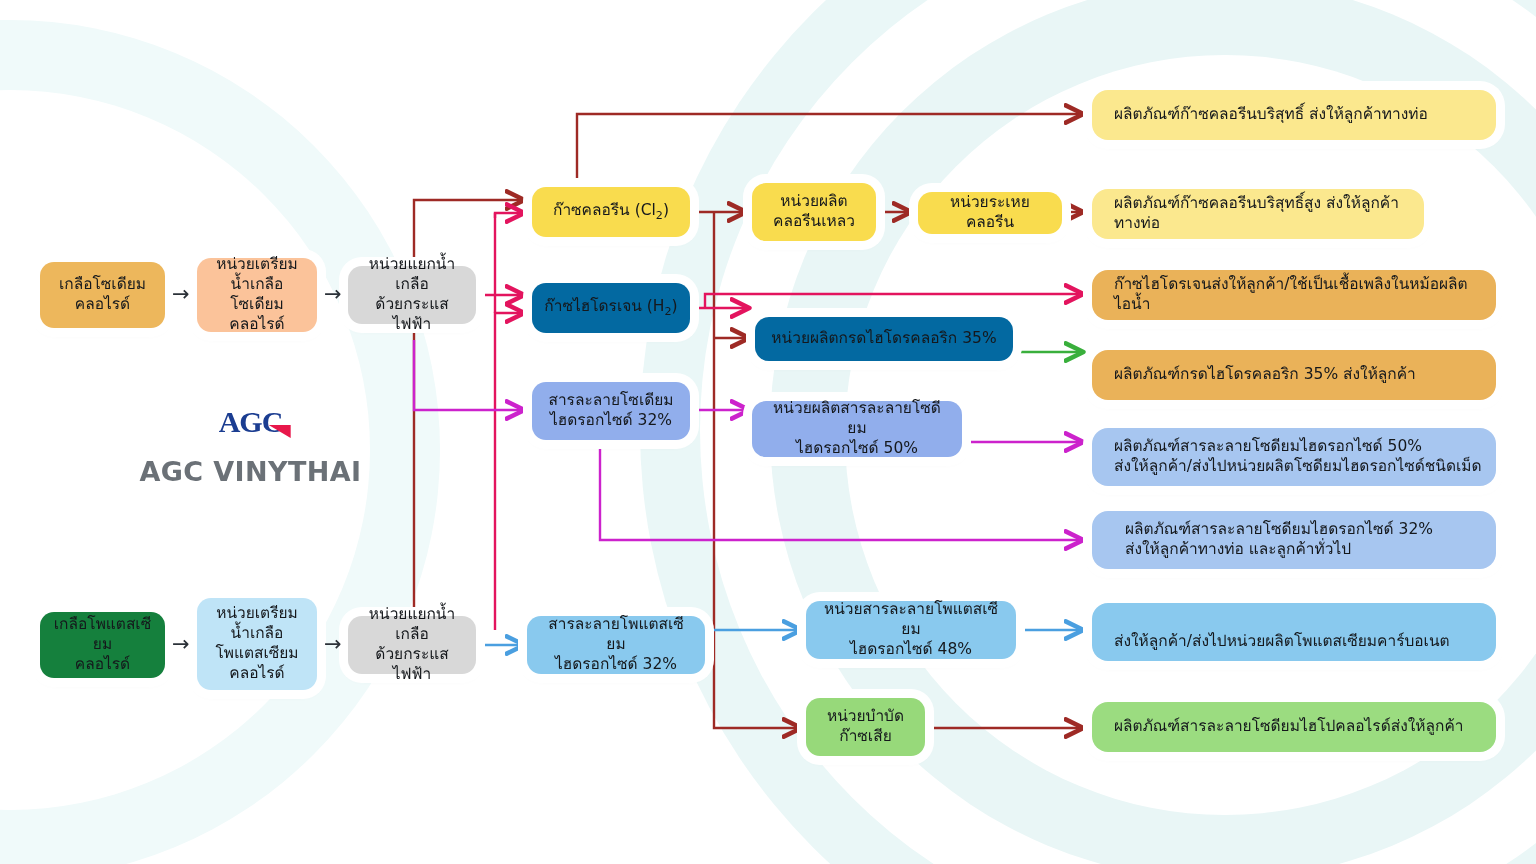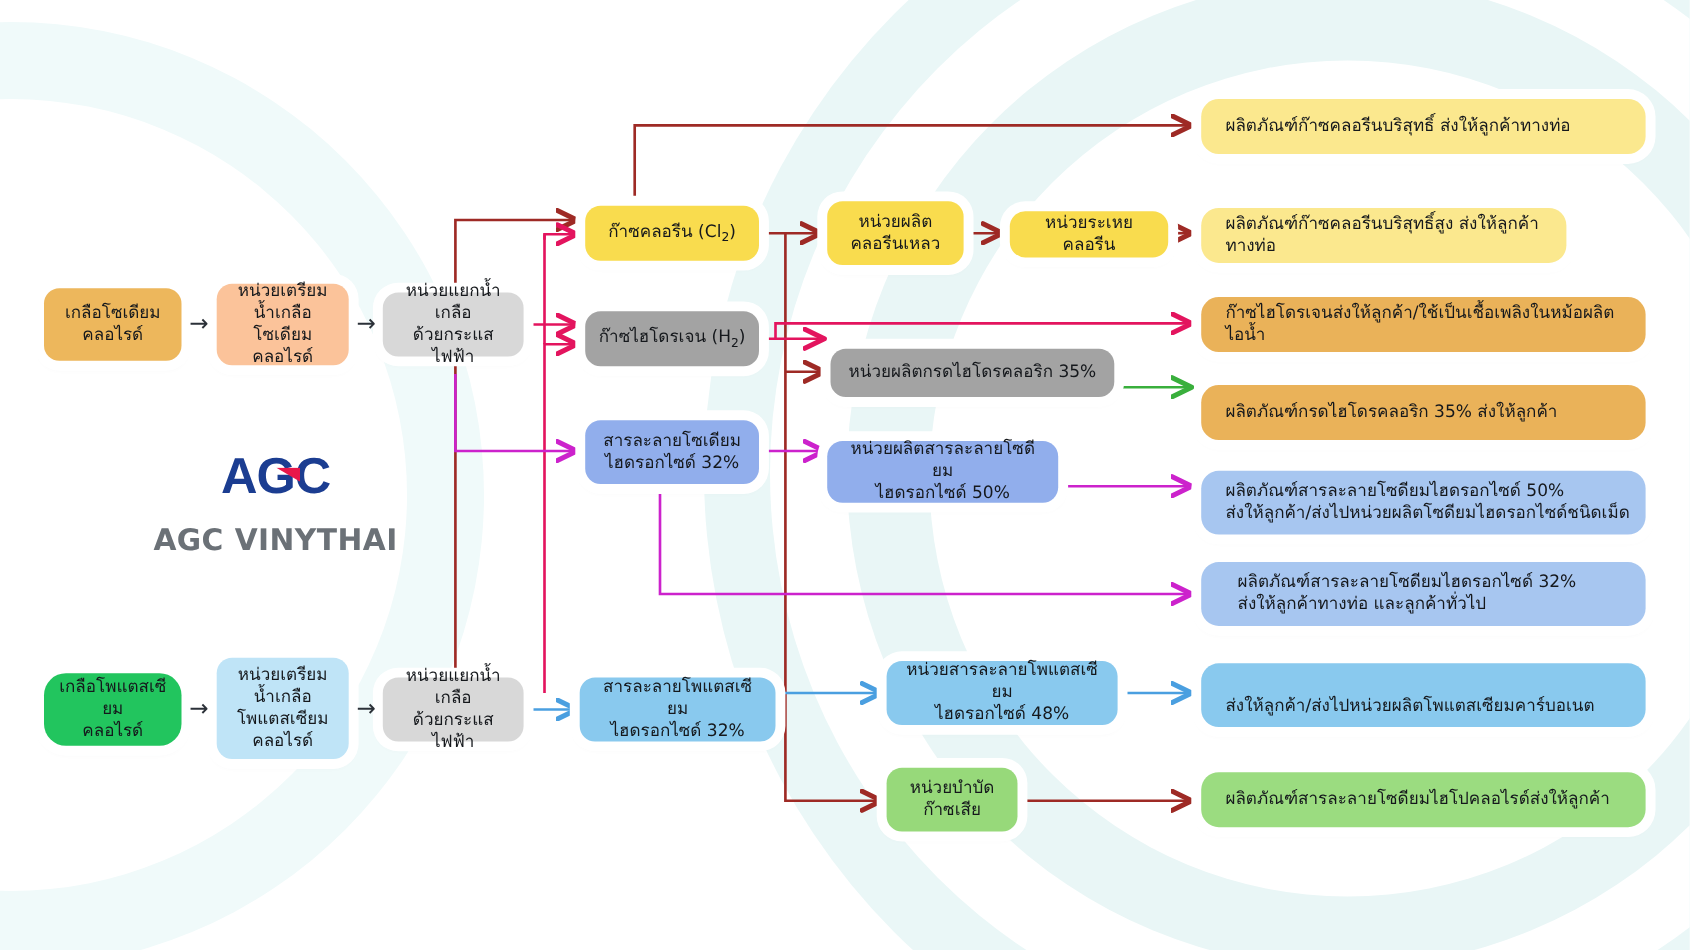--- a/index.html
+++ b/index.html
@@ -36,41 +36,41 @@
     padding:6px 12px;
     box-shadow:0 0 0 9px #ffffff, 0 3px 9px rgba(60,80,90,.13);
     z-index:5;
   }
   .node.wide{border-radius:16px;}
   .node.left{justify-content:flex-start;text-align:left;padding-left:22px;}
 
   .c-amber   {background:#eeb košeli;}
   .c-amber   {background:#edb75c;}
   .c-peach   {background:#fbc39a;}
-  .c-peachL  {background:#a3a3a3;}
+  .c-peachL  {background:#0369a1;}
   .c-gray    {background:#d8d8d8;}
   .c-yellow  {background:#f9dc4e;}
   .c-yellowL {background:#fbe88e;}
   .c-blue    {background:#91aeec;}
   .c-blueL   {background:#89c9ee;}
   .c-blueM   {background:#a7c6f0;}
   .c-skyL    {background:#bfe4f7;}
-  .c-sky     {background:#22c55e;border-radius:20px;}
+  .c-sky     {background:#15803d;}
   .c-green   {background:#97d97a;}
   .c-greenL  {background:#9bdc80;}
   .c-orange  {background:#eab259;}
 
   
   .tick-arrow{position:absolute;z-index:6;color:#2b3138;font-size:21px;line-height:1;}
 
   
   #logo-wrap{position:absolute;left:138px;top:405px;width:225px;text-align:center;z-index:6;}
   #logo-agc{
-    font-family:Liberation Sans, sans-serif;
-    font-weight:bold;font-size:46px;letter-spacing:-1px;color:#1b3d91;
+    font-family:Liberation Serif, serif;
+    font-weight:bold;font-size:30px;letter-spacing:-1px;color:#1b3d91;
     position:relative;display:inline-block;
   }
   #logo-accent{
     position:absolute;width:22px;height:13px;background:#e8174a;
     left:50px;top:20px;
     clip-path:polygon(0 0,100% 0,100% 100%);
   }
   #logo-name{
     margin-top:17px;font-weight:bold;font-size:27px;color:#6b7177;letter-spacing:.4px;
   }

